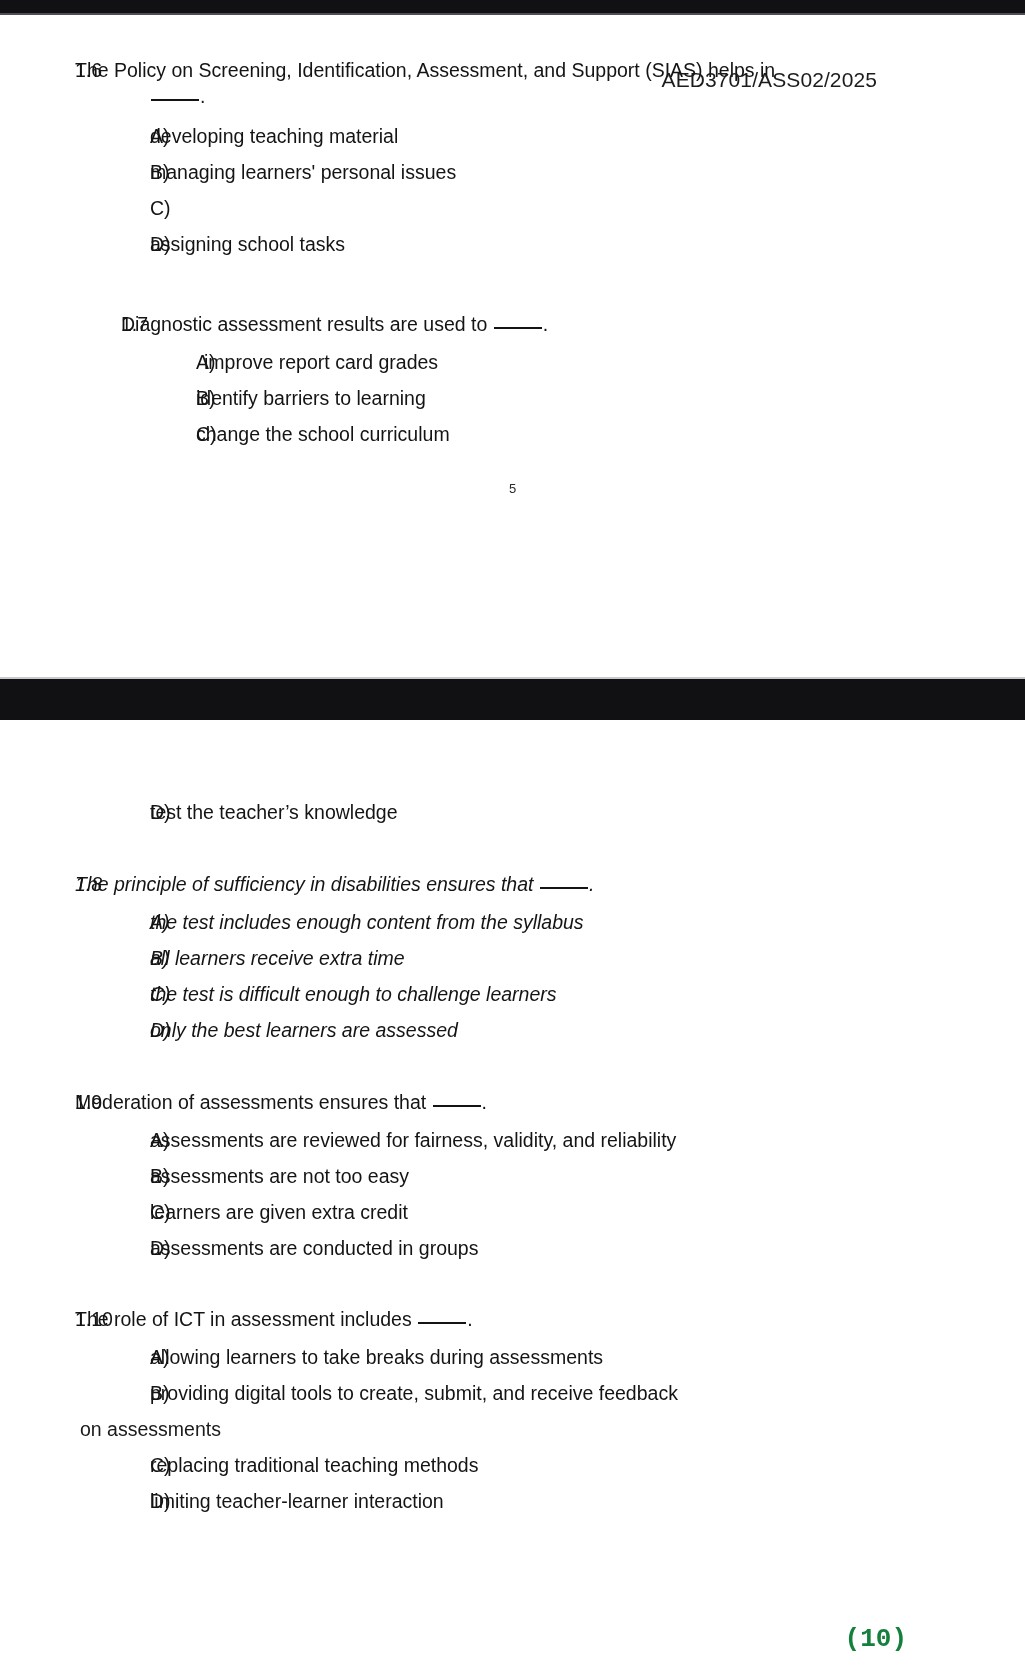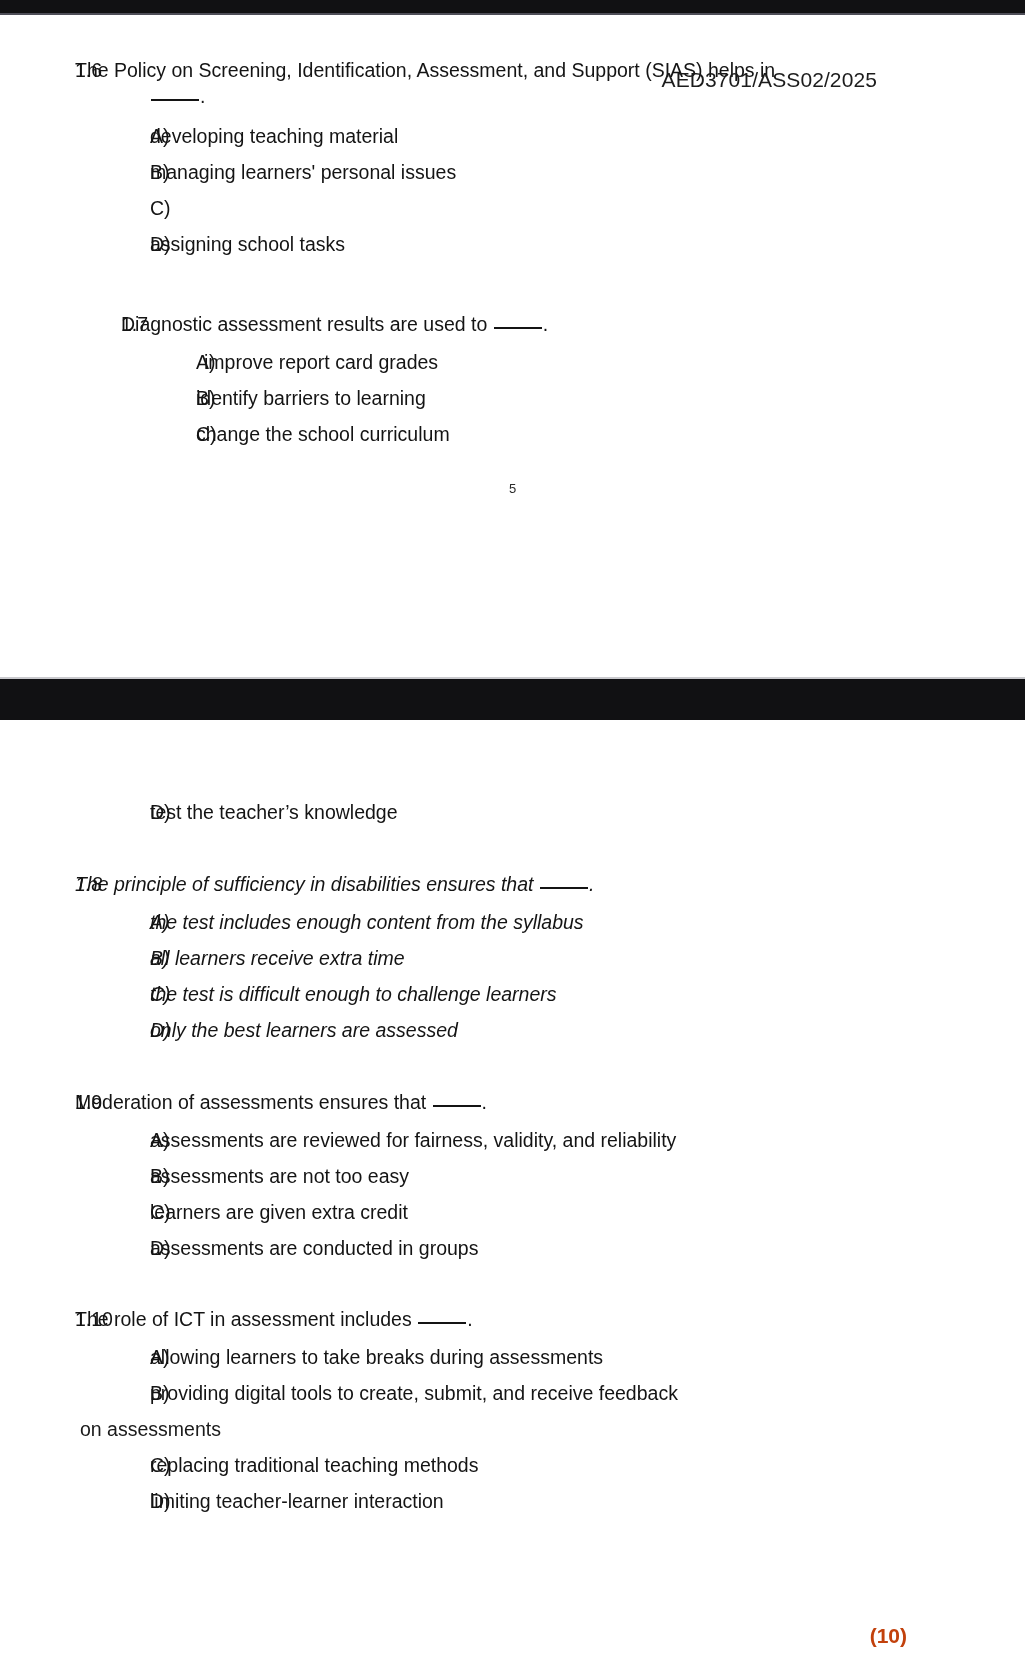--- a/index.html
+++ b/index.html
@@ -124,23 +124,24 @@
   .page-number {
     position: absolute;
     left: 0; width: 1025px;
     text-align: center;
     font-size: 13px;
     color: #2b2b2b;
   }
   .marks {
     position: absolute;
     right: 118px;
-    font-size: 21px;
+    font-size: 26px;
     font-weight: bold;
-    color: #c2410c;
+    color: #15803d;
+    font-family: Liberation Mono, monospace;
   }
 </style>
 </head>
 <body>
 
 <div class="page page-one"></div>
 
 <div class="band-top"></div>
 <div class="band-top-edge"></div>
 

